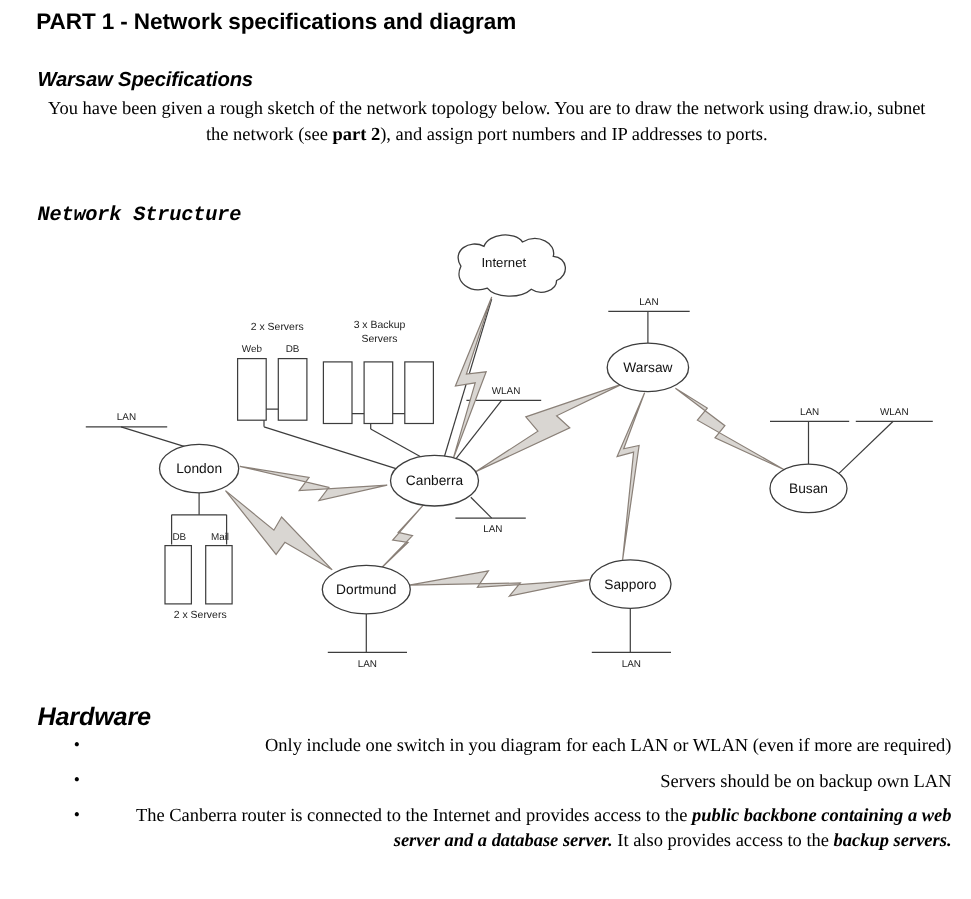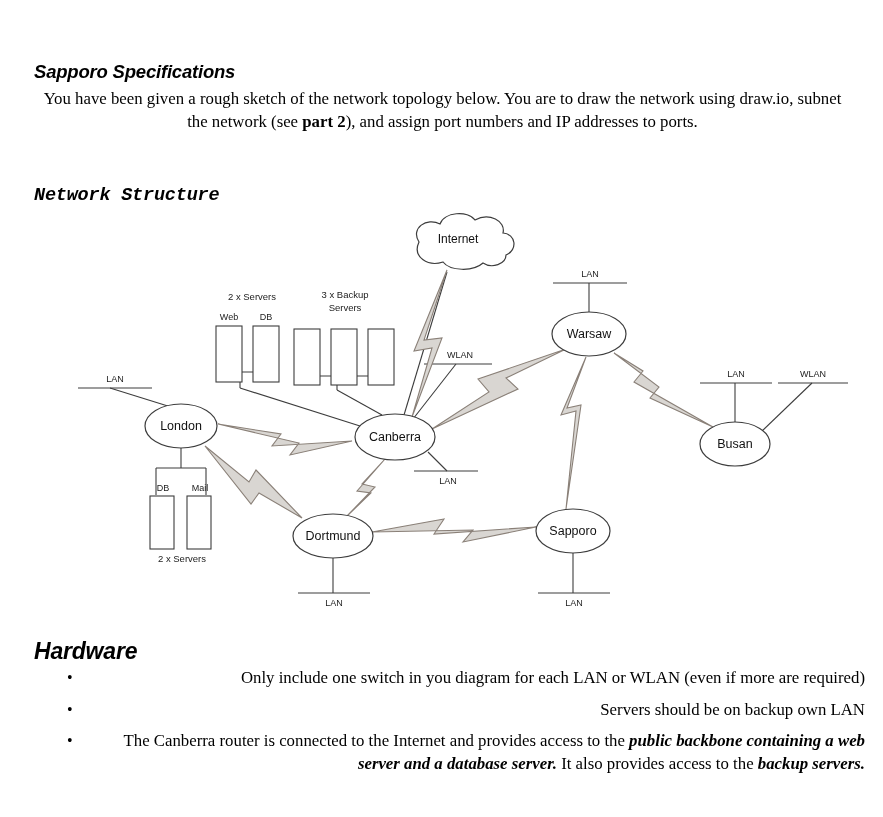--- a/index.html
+++ b/index.html
@@ -136,22 +136,23 @@
     fill: #111111;
     text-anchor: middle;
     dominant-baseline: middle;
   }
 </style>
 </head>
 <body>
 
 <div class="page">
 
-
-  <div class="h2-spec">Sapporo Specifications</div>
+  <div class="h1-title">PART 1 - Network specifications and diagram</div>
+
+  <div class="h2-spec">Warsaw Specifications</div>
 
   <div class="spec-para">
     <span>You have been given a rough sketch of the network topology below. You are to draw the network using draw.io, subnet the network (see </span><b>part 2</b><span>), and assign port numbers and IP addresses to ports.</span>
   </div>
 
   <div class="h2-structure">Network Structure</div>
 
   <div class="diagram-wrap">
     <svg width="883" height="420" viewBox="0 0 883 420" xmlns="http://www.w3.org/2000/svg">
       <defs>

